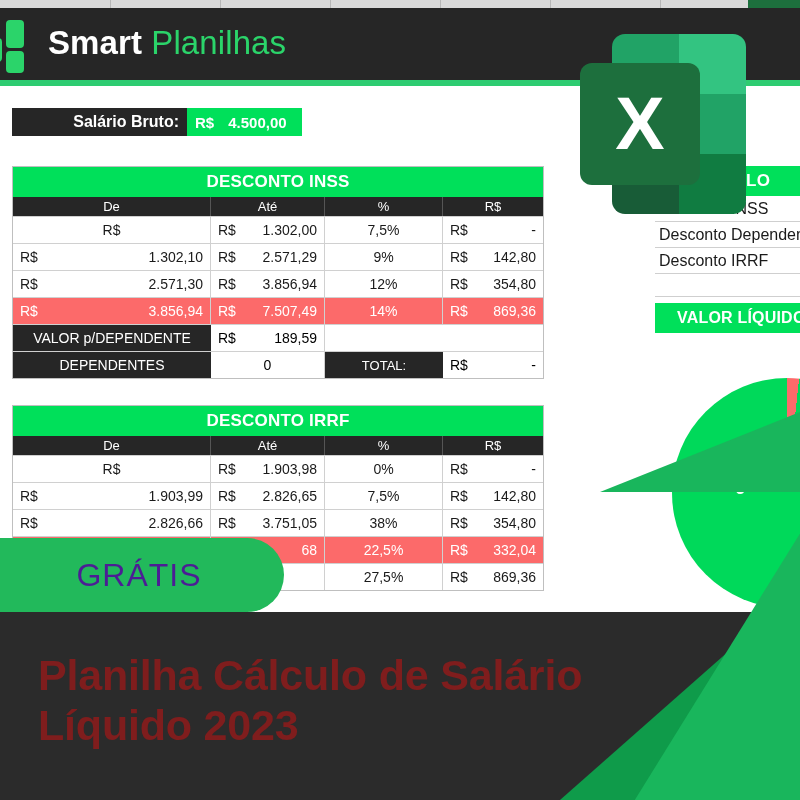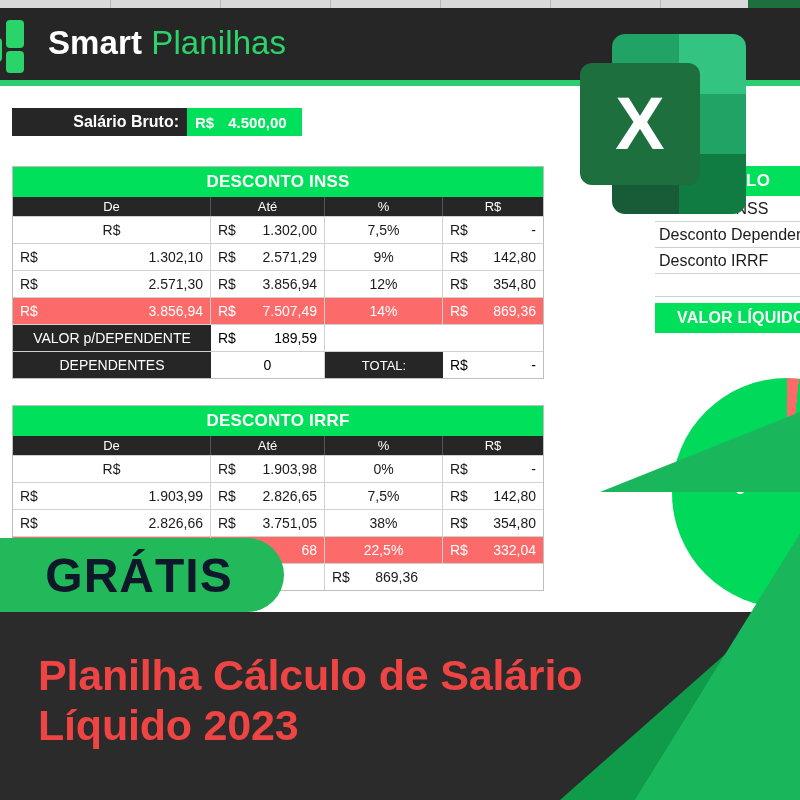--- a/index.html
+++ b/index.html
@@ -101,24 +101,24 @@
   .diag-dark{position:absolute;left:560px;top:500px;width:340px;height:300px;background:#0f9b4a;
              clip-path:polygon(100% 0%, 100% 100%, 0% 100%);}
   .diag-light{position:absolute;left:560px;top:372px;width:340px;height:428px;background:#19b65c;
               clip-path:polygon(100% 0%, 100% 100%, 22% 100%);}
   .diag-top{position:absolute;left:600px;top:372px;width:300px;height:120px;background:#19b65c;
             clip-path:polygon(100% 0%, 100% 100%, 0% 100%);}
 
   
   .gratis{position:absolute;left:-36px;top:538px;width:320px;height:74px;
           background:#22b95b;border-radius:37px;display:flex;align-items:center;justify-content:center;}
-  .gratis span{color:#0f172a;font-weight:bold;font-size:48px;letter-spacing:1px;padding-left:30px;}
-
-  
-  .btitle{position:absolute;left:38px;top:650px;width:680px;color:#ef4444;font-weight:bold;
+  .gratis span{color:#4c1d95;font-weight:normal;font-size:32px;letter-spacing:1px;padding-left:30px;}
+
+  
+  .btitle{position:absolute;left:38px;top:650px;width:680px;color:#7f1d1d;font-weight:bold;
           font-size:43px;line-height:1.17;letter-spacing:-.2px;}
 </style>
 </head>
 <body>
 
 <div id="stage">
 
   <div class="sheet-strip">
     <div class="colsep" style="left:110px"></div>
     <div class="colsep" style="left:220px"></div>
@@ -369,20 +369,21 @@
               <span class="cur"></span>
               <span class="num"></span>
             </span>
           </div>
           <div class="c c-ate">
             <span class="money">
               <span class="cur"></span>
               <span class="num"></span>
             </span>
           </div>
+          <div class="c c-pct">27,5%</div>
           <div class="c c-rs">
             <span class="money">
               <span class="cur">R$</span>
               <span class="num">869,36</span>
             </span>
           </div>
         </div>
       </div>
   </div>
 

